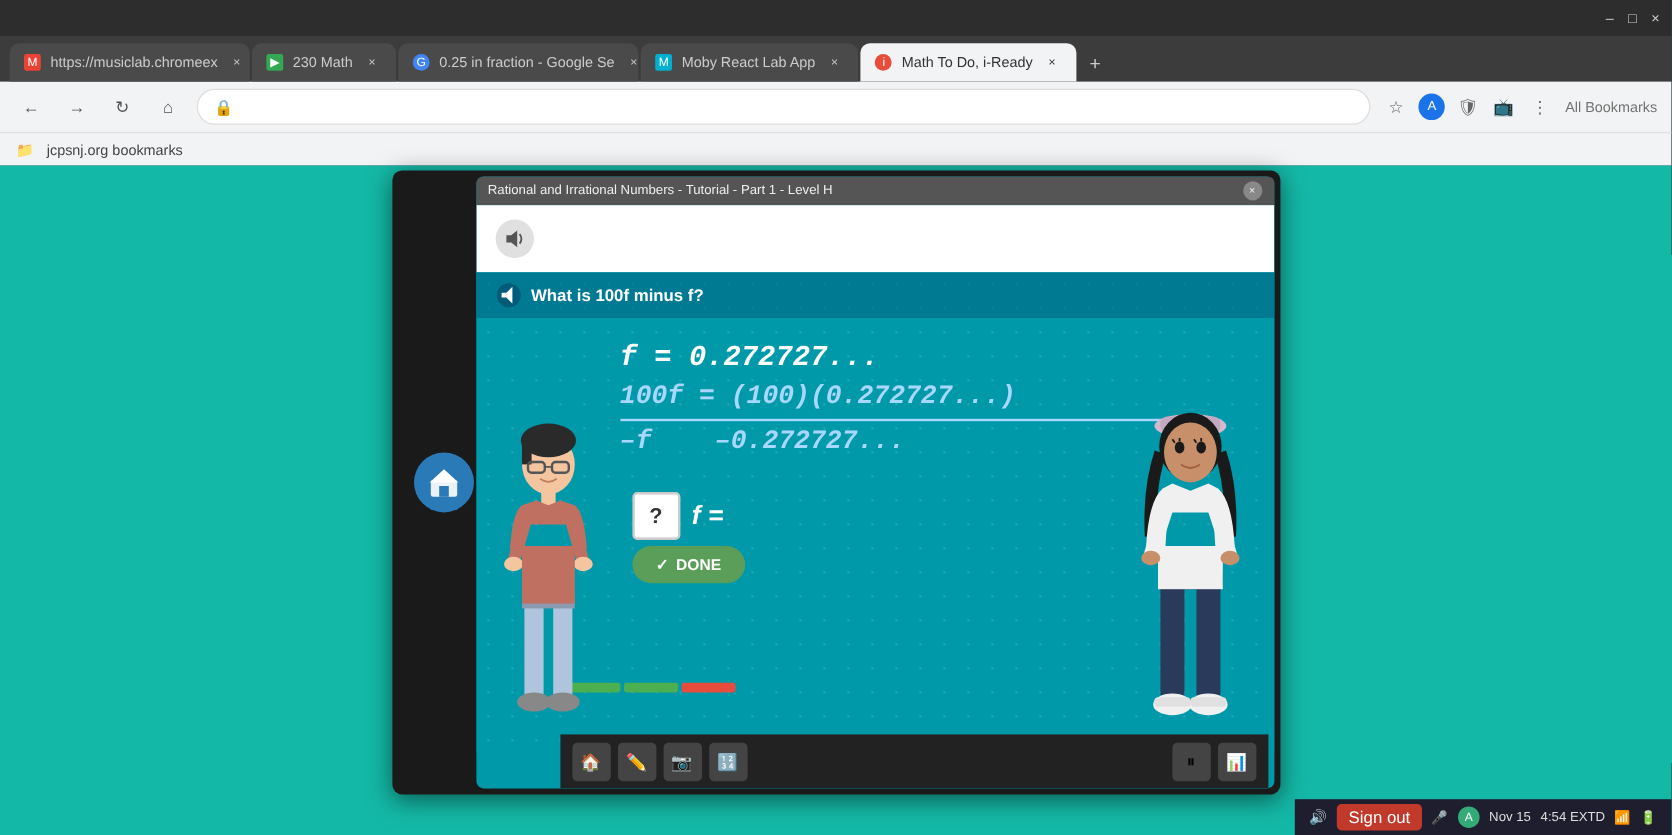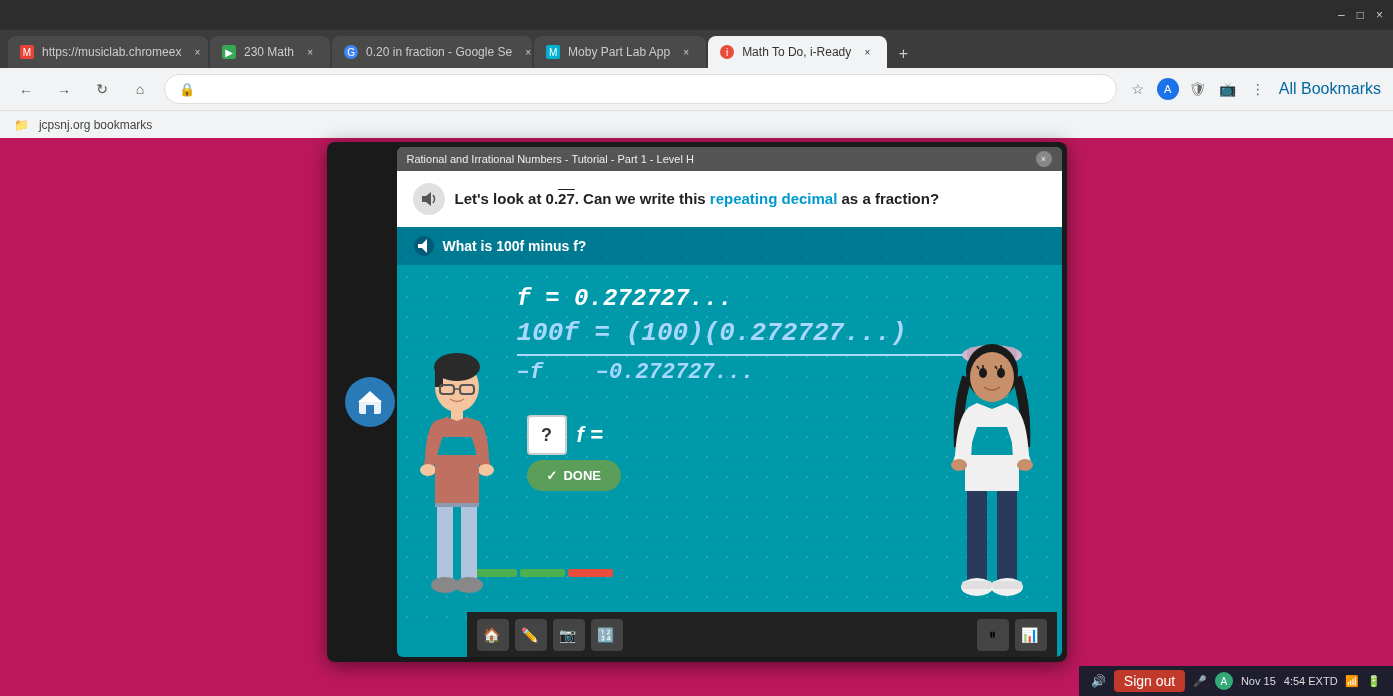--- a/index.html
+++ b/index.html
@@ -158,21 +158,21 @@
       border-radius: 4px;
       cursor: pointer;
       white-space: nowrap;
     }
 
     
     .content-area {
       position: absolute;
       top: 138px;
       left: 0; right: 0; bottom: 0;
-      background: #be185d;
+      background: #14b8a6;
       display: flex;
       justify-content: center;
       align-items: center;
     }
 
     
     .iready-container {
       position: relative;
       width: 740px;
       height: 520px;
@@ -304,21 +304,21 @@
     .math-line {
       font-size: 22px;
       font-weight: bold;
       color: #fff;
       font-style: italic;
       text-align: left;
       font-family: Liberation Mono, monospace;
     }
 
     .math-line.equation-1 { color: #fff; font-size: 24px; }
-    .math-line.equation-2 { color: #a8d8ff; font-size: 26px; }
+    .math-line.equation-2 { color: #a8d8ff; font-size: 22px; }
     .math-line.equation-3 { color: #a8d8ff; font-size: 22px; font-weight: 900; }
     .math-line.equation-4 { color: #a8d8ff; font-size: 22px; border-top: 2px solid #a8d8ff; padding-top: 4px; }
 
     .answer-row {
       display: flex;
       align-items: center;
       gap: 10px;
       margin-top: 10px;
       position: relative;
       z-index: 2;
@@ -490,27 +490,27 @@
     </div>
 
     <div class="tab">
       <div class="tab-favicon favicon-green">▶</div>
       <span>230 Math</span>
       <div class="tab-close">×</div>
     </div>
 
     <div class="tab">
       <div class="tab-favicon favicon-google" style="background:#4285f4;border-radius:50%;">G</div>
-      <span>0.20 in fraction - Google Se</span>
+      <span>0.25 in fraction - Google Se</span>
       <div class="tab-close">×</div>
     </div>
 
     <div class="tab">
       <div class="tab-favicon favicon-moby">M</div>
-      <span>Moby Part Lab App</span>
+      <span>Moby React Lab App</span>
       <div class="tab-close">×</div>
     </div>
 
     <div class="tab active">
       <div class="tab-favicon favicon-iready" style="background:#e74c3c;color:white;border-radius:50%;">i</div>
       <span>Math To Do, i-Ready</span>
       <div class="tab-close">×</div>
     </div>
 
     <div class="tab-new">+</div>
@@ -527,21 +527,21 @@
     </div>
 
     <div class="address-icons">
       <div class="addr-icon">☆</div>
       <div class="addr-icon" style="background:#1a73e8;border-radius:50%;color:white;font-size:11px;width:22px;height:22px;">A</div>
       <div class="addr-icon">🛡</div>
       <div class="addr-icon">📺</div>
       <div class="addr-icon">⋮</div>
     </div>
 
-    <span style="margin-left:auto;font-size:16px;color:#0369a1;">All Bookmarks</span>
+    <span style="margin-left:auto;font-size:12px;color:#737373;">All Bookmarks</span>
   </div>
 
   <div class="bookmarks-bar">
     <span style="font-size:12px;">📁</span>
     <div class="bookmark-item">
       <span>jcpsnj.org bookmarks</span>
     </div>
   </div>
 </div>
 
@@ -563,23 +563,20 @@
         <span>Rational and Irrational Numbers - Tutorial - Part 1 - Level H</span>
         <div class="lesson-title-bar-close">×</div>
       </div>
 
       <div class="lesson-header">
         <div class="speaker-btn">
           <svg width="18" height="18" viewBox="0 0 18 18">
             <polygon points="2,6 6,6 11,2 11,16 6,12 2,12" fill="#555"></polygon>
             <path d="M13,5 Q16,9 13,13" stroke="#555" stroke-width="1.5" fill="none"></path>
           </svg>
-        </div>
-        <div class="lesson-question">
-          Let's look at 0.<span class="overline">27</span>. Can we write this <span class="repeating-decimal">repeating decimal</span> as a fraction?
         </div>
       </div>
 
       <div class="lesson-body">
 
         <div class="sub-question-bar">
           <svg width="22" height="22" viewBox="0 0 22 22" style="flex-shrink:0;">
             <circle cx="11" cy="11" r="10" fill="rgba(0,80,110,0.7)"></circle>
             <polygon points="5,9 9,9 14,4 14,18 9,13 5,13" fill="white"></polygon>
           </svg>

